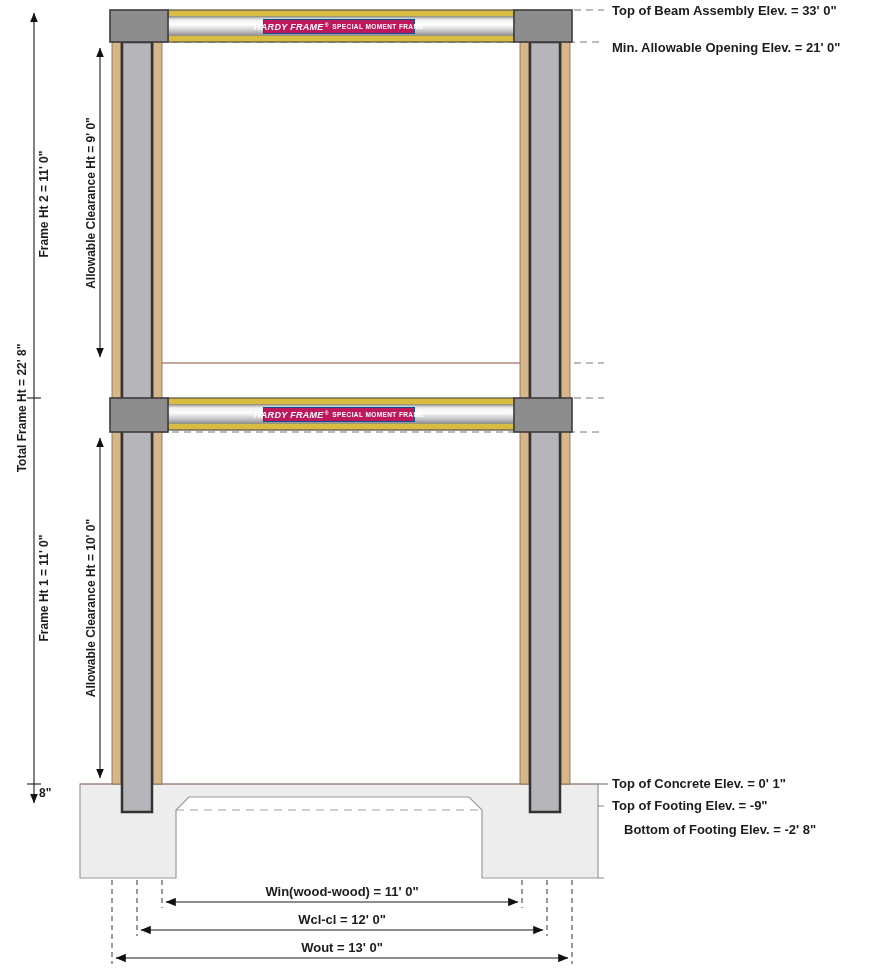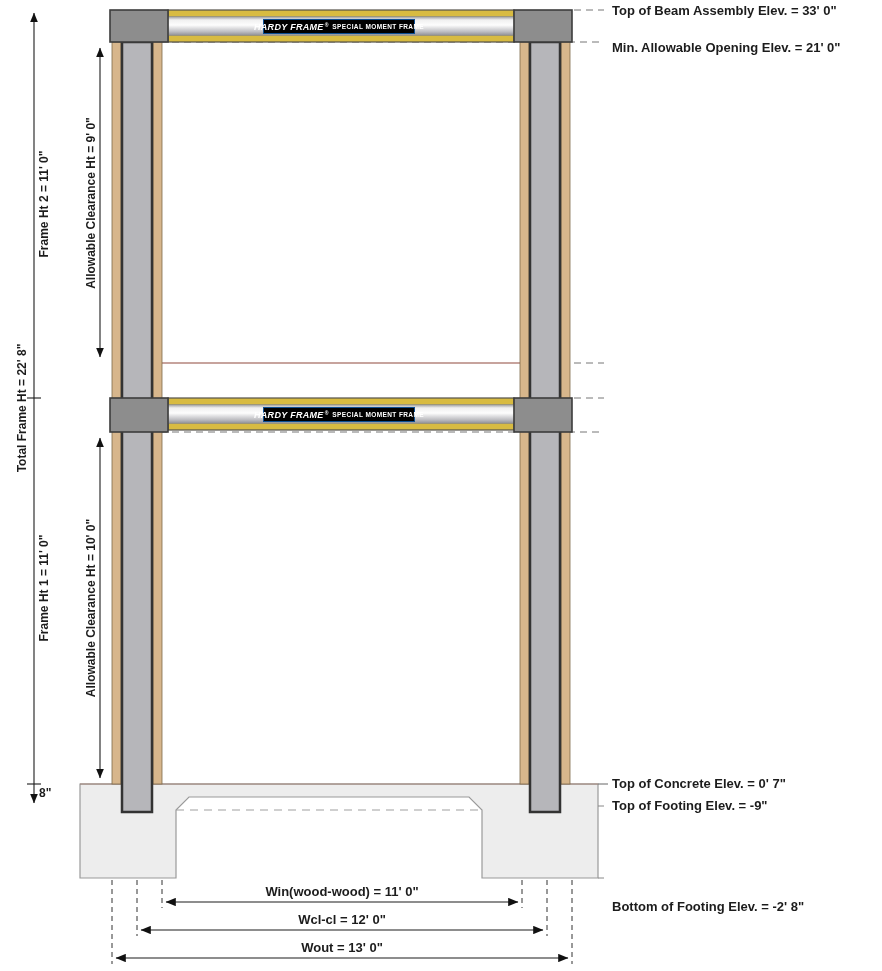--- a/index.html
+++ b/index.html
@@ -18,21 +18,21 @@
   }
   .slabel{
     position:absolute;font:700 12px "Liberation Sans",sans-serif;color:#1c1c1c;white-space:nowrap;
   }
   .dimlabel{
     position:absolute;transform:translateX(-50%);
     font:700 13px "Liberation Sans",sans-serif;color:#1c1c1c;white-space:nowrap;
   }
   .beam-tag{
     position:absolute;left:263px;width:152px;height:15px;
-    background:#000000;border:1px solid #0d4f93;box-sizing:border-box;
+    background:#be185d;border:1px solid #0d4f93;box-sizing:border-box;
     display:flex;align-items:center;justify-content:center;gap:4px;
     color:#fff;white-space:nowrap;
   }
   .beam-tag .brand{font:italic 700 9px "Liberation Sans",sans-serif;letter-spacing:.3px;}
   .beam-tag .reg{font:700 5px "Liberation Sans",sans-serif;align-self:flex-start;margin:2px 0 0 -3px;}
   .beam-tag .sub{font:700 6.5px "Liberation Sans",sans-serif;letter-spacing:.4px;}
 </style>
 </head>
 <body>
 
@@ -129,21 +129,21 @@
 
   <div class="vlabel" style="left:22px;top:408px;">Total Frame Ht = 22' 8"</div>
   <div class="vlabel" style="left:44px;top:204px;">Frame Ht 2 = 11' 0"</div>
   <div class="vlabel" style="left:44px;top:588px;">Frame Ht 1 = 11' 0"</div>
   <div class="vlabel" style="left:91px;top:203px;">Allowable Clearance Ht = 9' 0"</div>
   <div class="vlabel" style="left:91px;top:608px;">Allowable Clearance Ht = 10' 0"</div>
   <div class="slabel" style="left:39px;top:786px;">8"</div>
 
   <div class="rlabel" style="top:3px;">Top of Beam Assembly Elev. = 33' 0"</div>
   <div class="rlabel" style="top:40px;">Min. Allowable Opening Elev. = 21' 0"</div>
-  <div class="rlabel" style="top:776px;">Top of Concrete Elev. = 0' 7"</div>
+  <div class="rlabel" style="top:776px;">Top of Concrete Elev. = 0' 1"</div>
   <div class="rlabel" style="top:798px;">Top of Footing Elev. = -9"</div>
-  <div class="rlabel" style="top:899px;">Bottom of Footing Elev. = -2' 8"</div>
+  <div class="rlabel" style="top:822px;margin-left:12px;">Bottom of Footing Elev. = -2' 8"</div>
 
   <div class="dimlabel" style="left:342px;top:884px;">Win(wood-wood) = 11' 0"</div>
   <div class="dimlabel" style="left:342px;top:912px;">Wcl-cl = 12' 0"</div>
   <div class="dimlabel" style="left:342px;top:940px;">Wout = 13' 0"</div>
 
 </div>
 
 </body></html>

